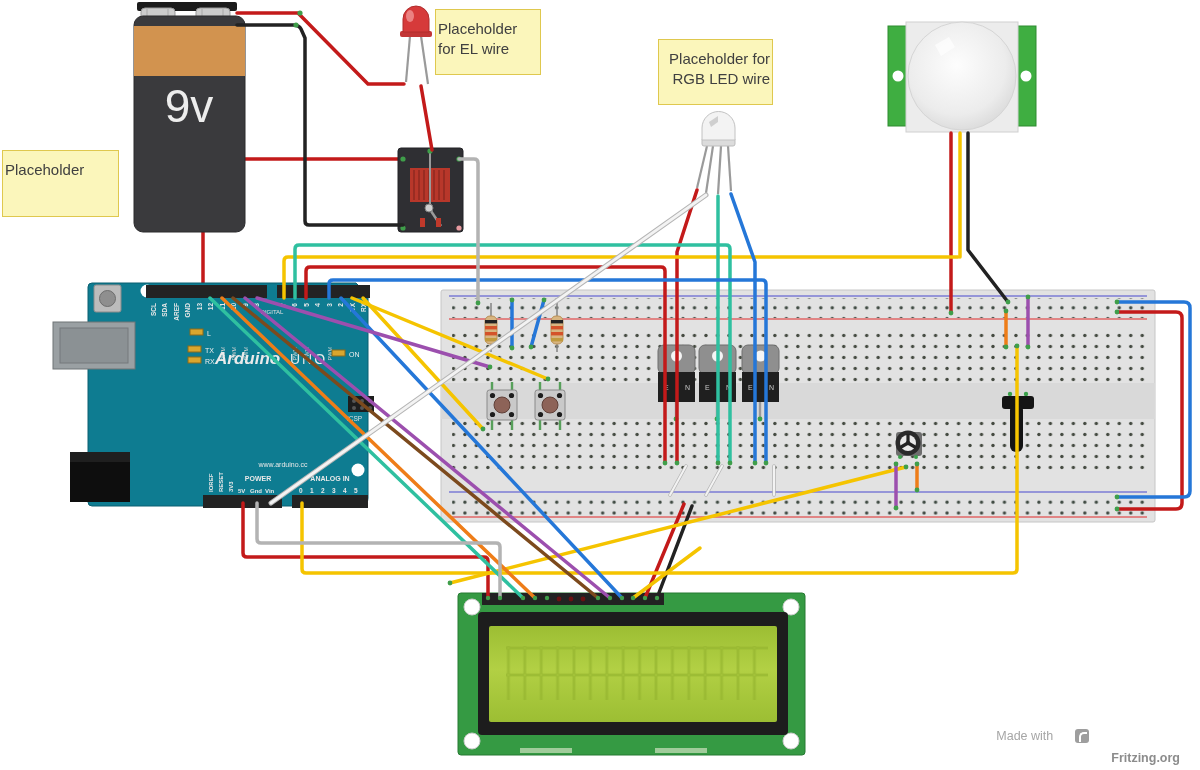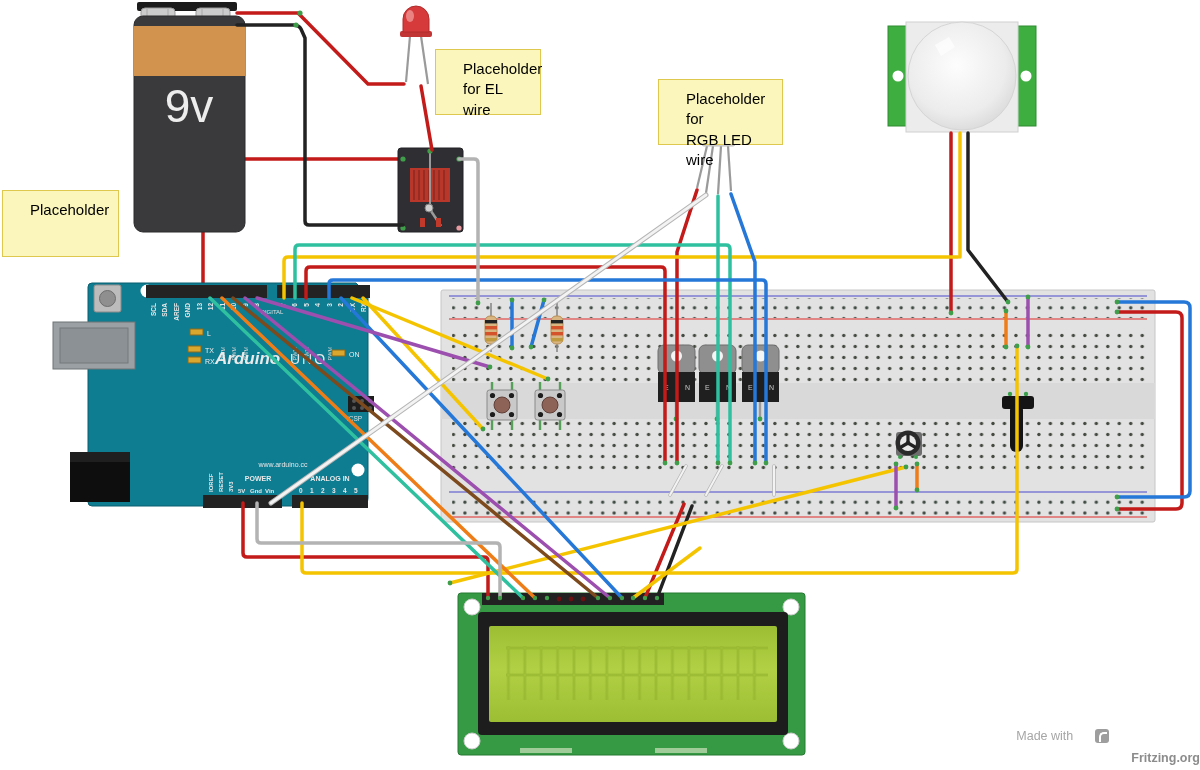--- a/index.html
+++ b/index.html
@@ -1,20 +1,20 @@
 <!DOCTYPE html>
 <html><head>
 <meta charset="utf-8">
 <style>
   html,body{margin:0;padding:0;background:#ffffff;font-family:"Liberation Sans",sans-serif;}
   #stage{position:relative;width:1200px;height:770px;background:#ffffff;overflow:hidden;}
   #wires-svg{position:absolute;left:0;top:0;}
-  .note{position:absolute;background:#fbf6bb;border:1px solid #dfc84e;color:#000000;
-        font-size:15px;line-height:1.35;padding:9px 27px;box-sizing:border-box;margin-top:40px;}
-  .watermark{position:absolute;right:0;bottom:5px;font-size:12.5px;color:#a6a6a6;
+  .note{position:absolute;background:#fbf6bb;border:1px solid #dfc84e;color:#404040;
+        font-size:15px;line-height:1.35;padding:9px 2px;box-sizing:border-box;}
+  .watermark{position:absolute;right:20px;bottom:5px;font-size:12.5px;color:#a6a6a6;
              display:flex;align-items:center;gap:22px;}
   .watermark .brand{font-weight:bold;color:#8c8c8c;margin-top:44px;}
   .fz-icon{display:inline-block;width:14px;height:14px;background:#9e9e9e;border-radius:3px;position:relative;}
   .fz-icon:after{content:"";position:absolute;left:4px;top:3px;width:6px;height:8px;
                  border-left:2.5px solid #fff;border-top:2.5px solid #fff;border-top-left-radius:5px;}
   text{font-family:"Liberation Sans",sans-serif;}
 </style>
 </head>
 <body>
 
@@ -454,21 +454,21 @@
   </g>
 </svg>
 
 <div class="note" style="left:2px;top:150px;width:117px;height:67px;">
   <div>Placeholder</div>
 </div>
 <div class="note" style="left:435px;top:9px;width:106px;height:66px;">
   <div>Placeholder</div>
   <div>for EL wire</div>
 </div>
-<div class="note" style="left:658px;top:39px;width:125px;height:66px;">
+<div class="note" style="left:658px;top:39px;width:115px;height:66px;text-align:right;">
   <div>Placeholder for</div>
   <div>RGB LED wire</div>
 </div>
 
 <div class="watermark">
   <span>Made with</span>
   <span class="fz-icon"></span>
   <span class="brand">Fritzing.org</span>
 </div>
 

